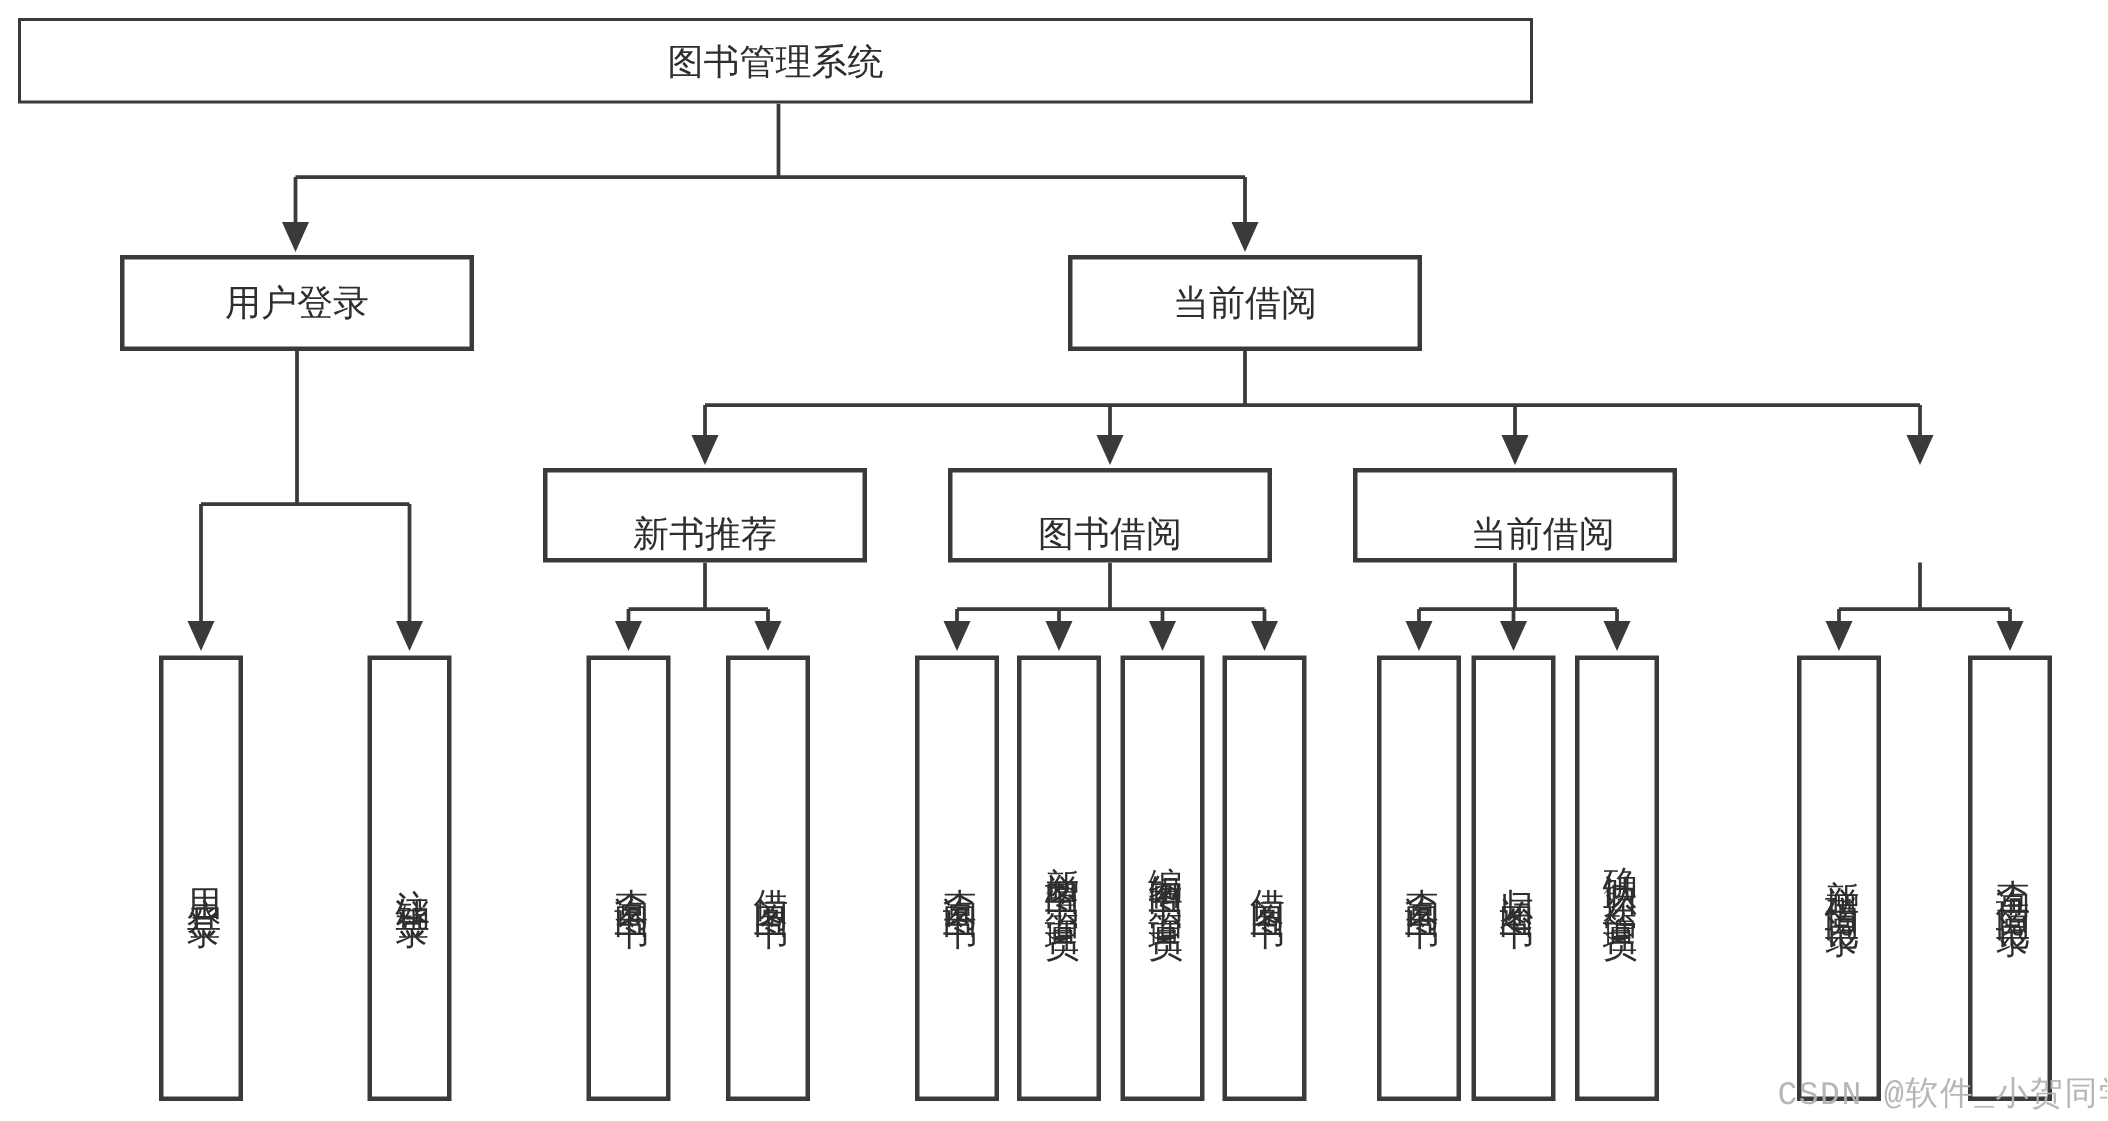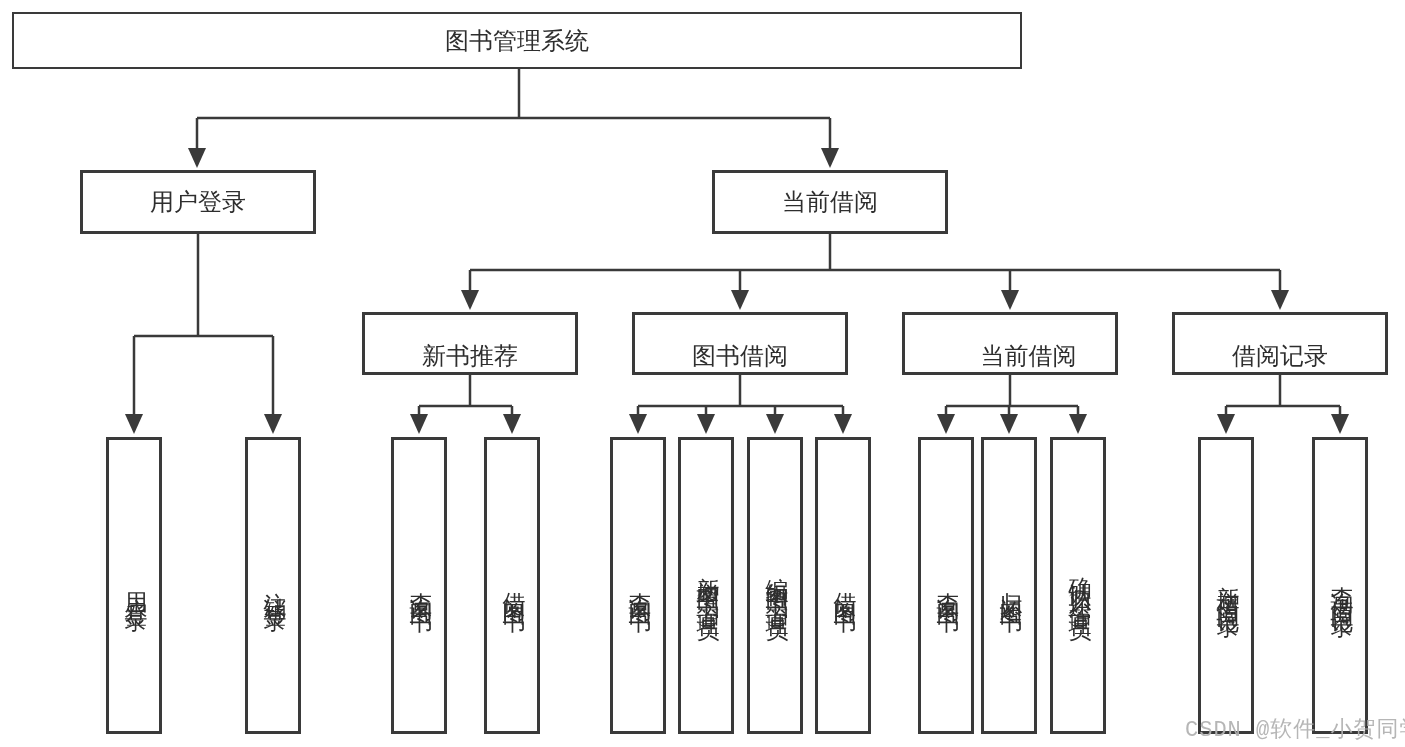--- a/index.html
+++ b/index.html
@@ -157,23 +157,20 @@
 
   <div class="box l3-box l3-new">
     <span>新书推荐</span>
   </div>
   <div class="box l3-box l3-borrow">
     <span>图书借阅</span>
   </div>
   <div class="box l3-box l3-current">
     <span>当前借阅</span>
   </div>
-  <div class="box l3-box l3-records">
-    <span>借阅记录</span>
-  </div>
 
   <div class="box leaf-box leaf-u1">
     <span class="v-label">用户登录</span>
   </div>
   <div class="box leaf-box leaf-u2">
     <span class="v-label">注销登录</span>
   </div>
 
   <div class="box leaf-box leaf-n1">
     <span class="v-label">查询图书</span>

